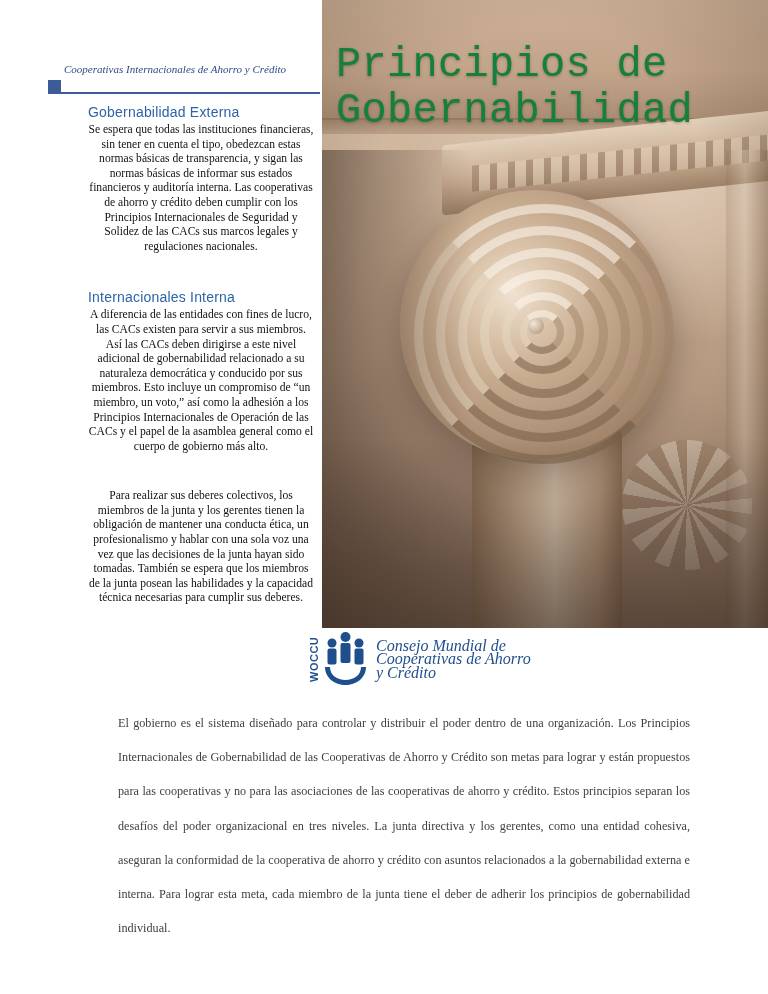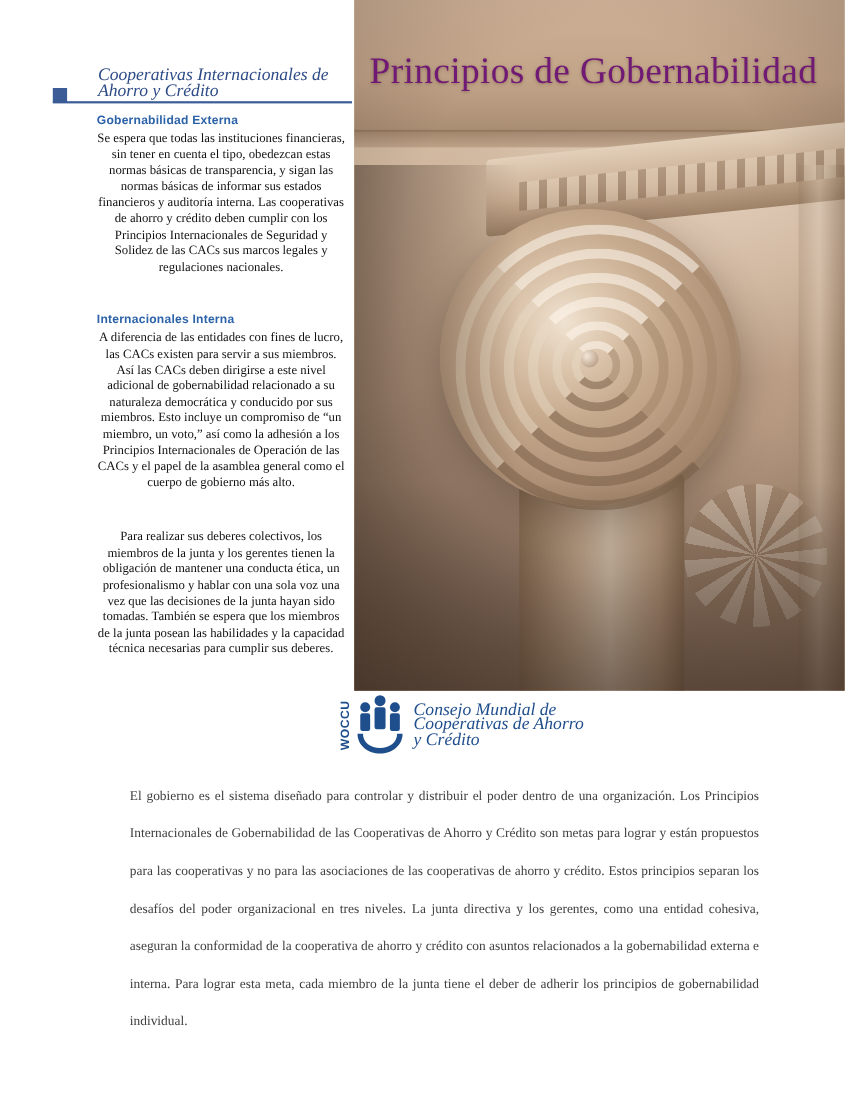--- a/index.html
+++ b/index.html
@@ -147,23 +147,23 @@
     inset: 0;
     background: radial-gradient(ellipse 90% 80% at 50% 40%, rgba(0,0,0,0) 45%, rgba(50,35,25,.35) 100%);
   }
 
   
   .doc-title {
     position: absolute;
     left: 336px;
     top: 42px;
     width: 420px;
-    color: #701a75;
-    font-family: Liberation Serif, serif;
-    font-size: 34px;
+    color: #15803d;
+    font-family: Liberation Mono, monospace;
+    font-size: 42px;
     line-height: 46px;
     font-weight: normal;
     letter-spacing: .3px;
     text-shadow: 0 1px 3px rgba(90,65,45,.45);
     margin: 0;
   }
 
   .kicker-wrap {
     position: absolute;
     left: 48px;
@@ -174,26 +174,26 @@
   .kicker-square {
     position: absolute;
     left: 0;
     top: 18px;
     width: 13px;
     height: 13px;
     background: #3b5c96;
   }
   .kicker-text {
     position: absolute;
-    left: 41px;
+    left: 16px;
     top: 0;
     width: 246px;
     font-family: "Liberation Serif", serif;
     font-style: italic;
-    font-size: 16px;
+    font-size: 11px;
     line-height: 14px;
     color: #2d4b86;
   }
   .kicker-rule {
     position: absolute;
     left: 0;
     top: 30px;
     width: 272px;
     height: 2px;
     background: #3b5c96;
@@ -202,22 +202,22 @@
   
   .left-col {
     position: absolute;
     left: 88px;
     top: 104px;
     width: 226px;
   }
   .section { margin-bottom: 14px; }
   .section h2 {
     font-family: "Liberation Sans", sans-serif;
-    font-size: 11px;
-    font-weight: bold;
+    font-size: 14px;
+    font-weight: normal;
     color: #2d63a8;
     margin: 0 0 3px 0;
     letter-spacing: .2px;
   }
   .section p {
     margin: 0;
     font-family: "Liberation Serif", serif;
     font-size: 11.6px;
     line-height: 14.6px;
     color: #111111;

